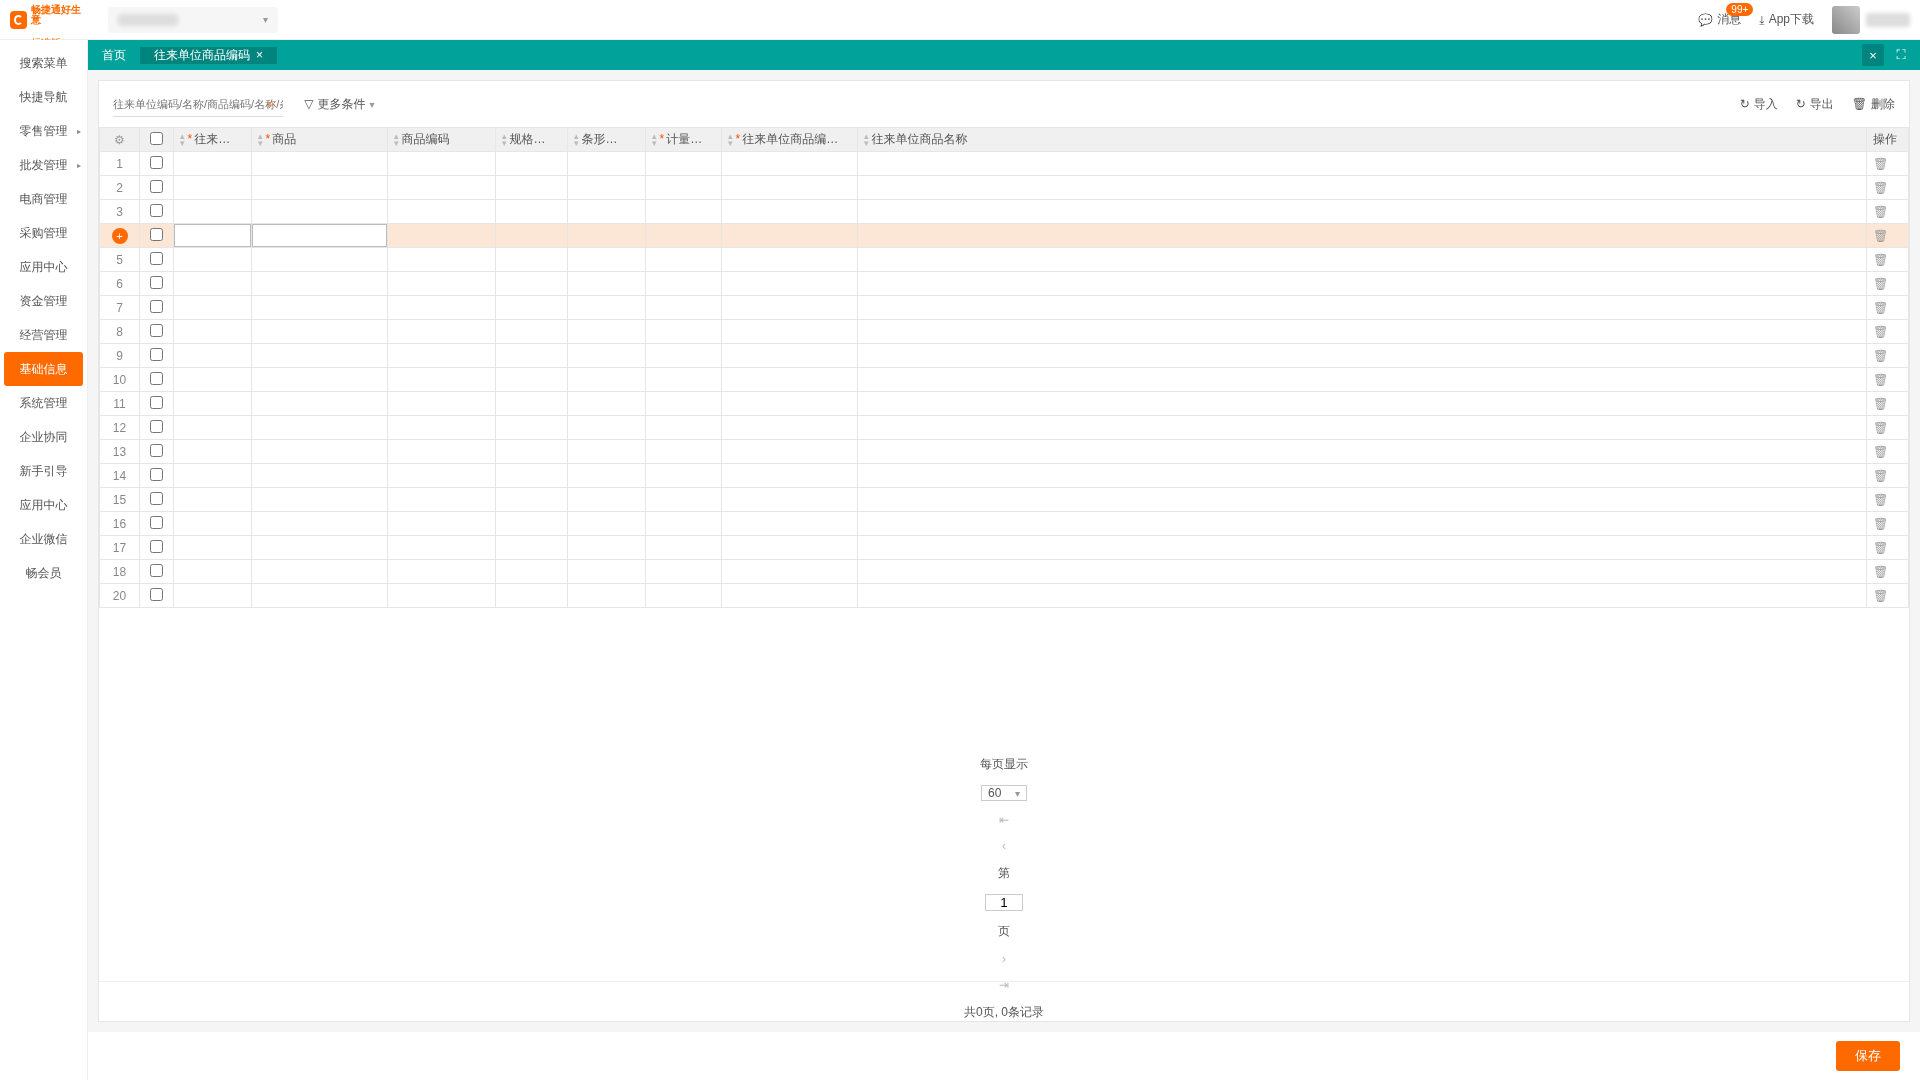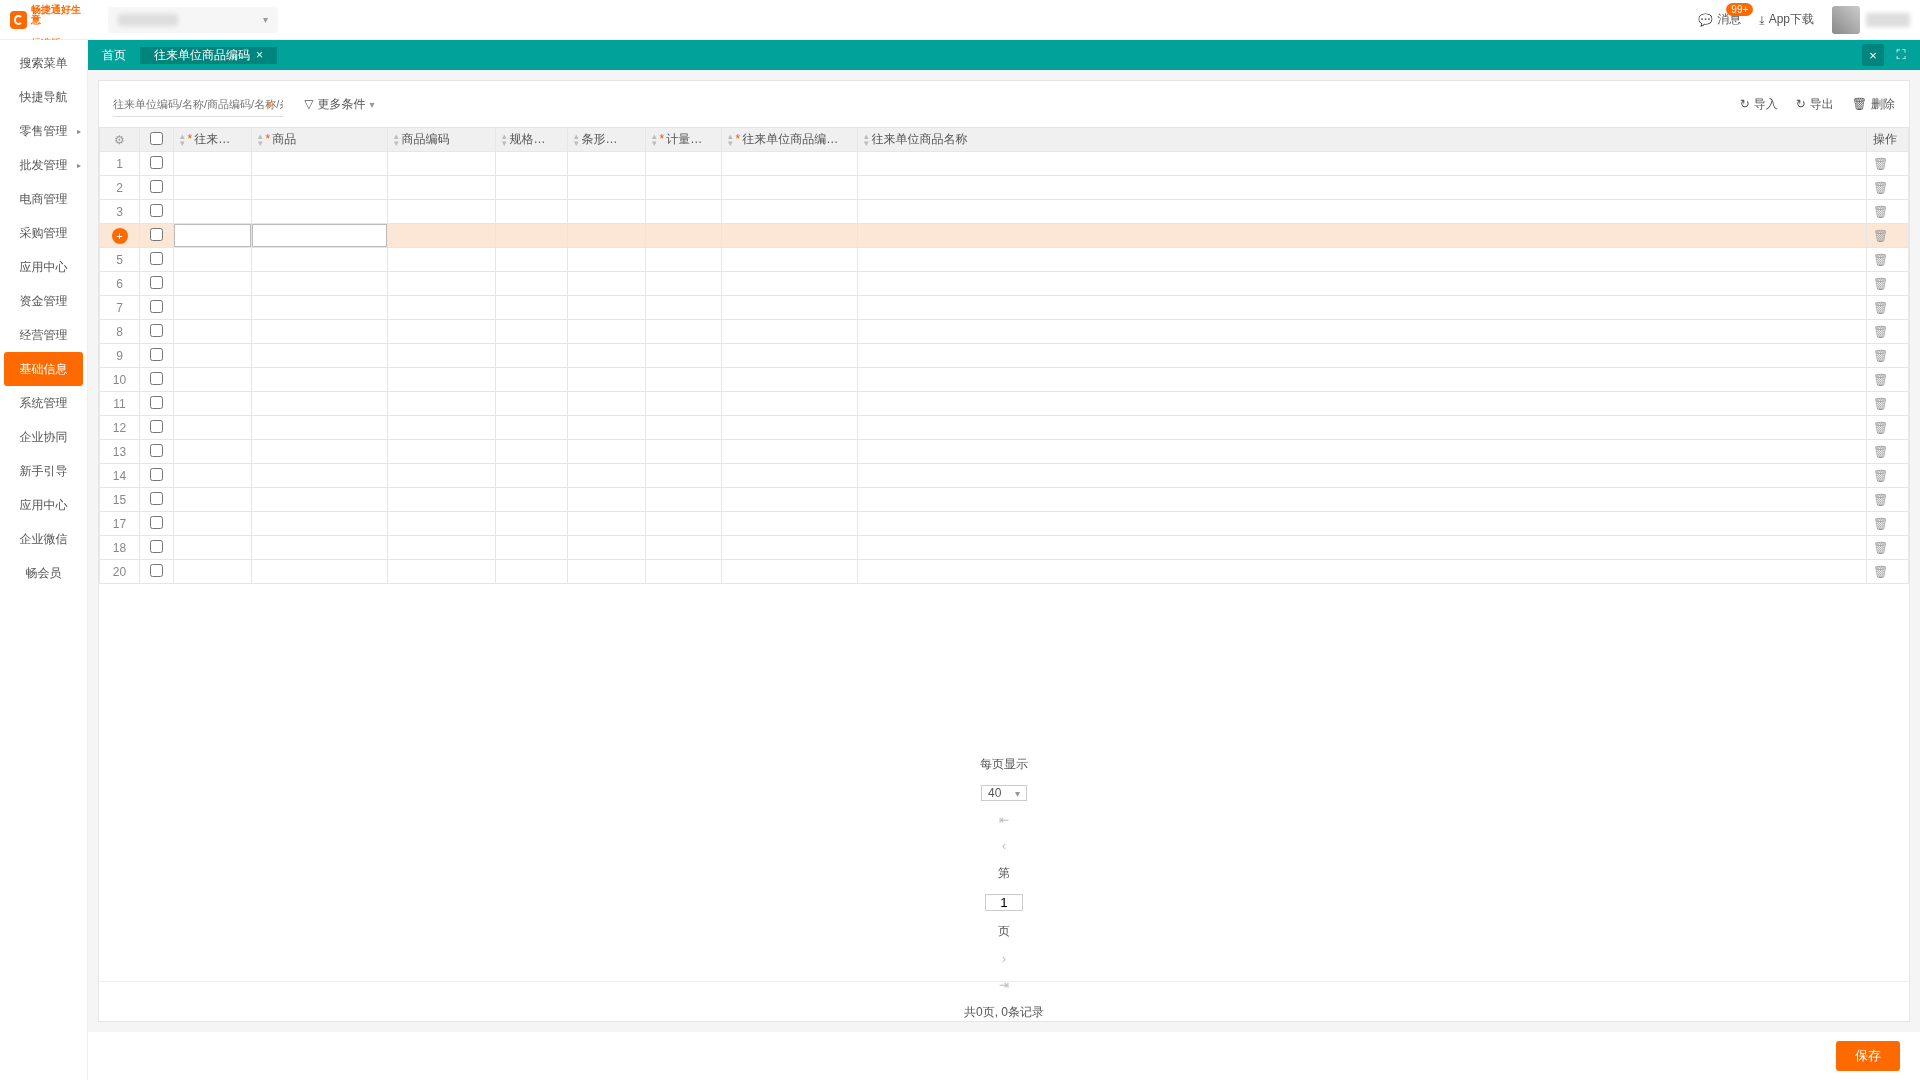--- a/index.html
+++ b/index.html
@@ -392,20 +392,33 @@
                 <td></td>
                 <td></td>
                 <td></td>
                 <td></td>
                 <td></td>
                 <td></td>
                 <td></td>
                 <td class="col-op"><span class="trash-icon">🗑</span></td>
               </tr>
               <tr>
+                <td class="col-idx">16</td>
+                <td class="col-chk"><input type="checkbox" style=""></td>
+                <td></td>
+                <td></td>
+                <td></td>
+                <td></td>
+                <td></td>
+                <td></td>
+                <td></td>
+                <td></td>
+                <td class="col-op"><span class="trash-icon">🗑</span></td>
+              </tr>
+              <tr>
                 <td class="col-idx">17</td>
                 <td class="col-chk"><input type="checkbox" style=""></td>
                 <td></td>
                 <td></td>
                 <td></td>
                 <td></td>
                 <td></td>
                 <td></td>
                 <td></td>
                 <td></td>
@@ -437,21 +450,21 @@
                 <td></td>
                 <td class="col-op"><span class="trash-icon">🗑</span></td>
               </tr>
             </tbody>
         </table>
       </div>
 
       <div class="pagination">
         <span>每页显示</span>
         <div class="pg-select">
-          <span>40</span>
+          <span>60</span>
           <span class="chevron-down">▾</span>
         </div>
         <span class="pg-btn">⇤</span>
         <span class="pg-btn">‹</span>
         <span>第</span>
         <input class="pg-input" value="1" style="">
         <span>页</span>
         <span class="pg-btn">›</span>
         <span class="pg-btn">⇥</span>
         <span>共0页, 0条记录</span>

